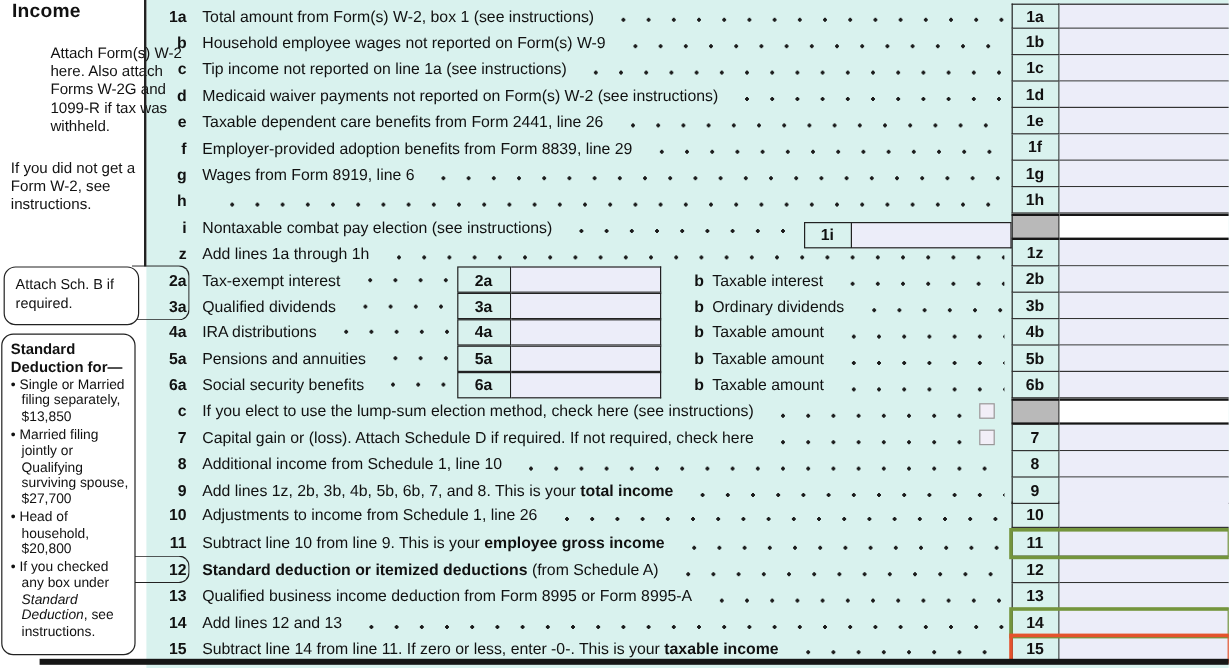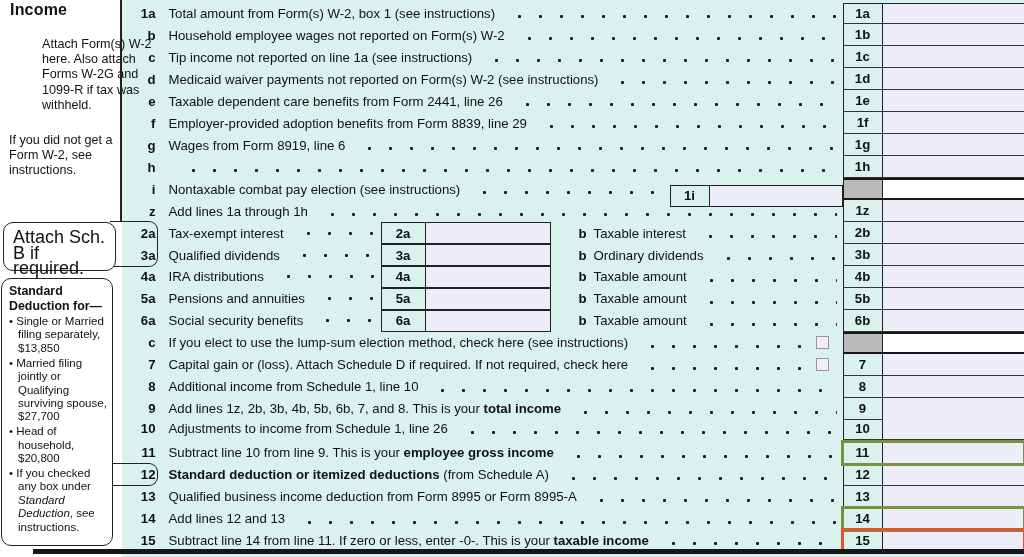--- a/index.html
+++ b/index.html
@@ -7,21 +7,21 @@
     width:1024px;height:557px;position:relative;overflow:hidden;
     font-family:"Liberation Sans","DejaVu Sans",sans-serif;
     background:#ffffff;color:#111;
   }
   
   .sidebar{position:absolute;left:0;top:0;width:121px;height:557px;background:#fff;}
   .income-title{position:absolute;left:10px;top:1px;font-size:16px;font-weight:bold;letter-spacing:.2px;}
   .attach-note{position:absolute;left:9px;top:37px;width:110px;font-size:12.6px;font-weight:normal;line-height:15.2px;margin-left:33px;}
   .now2-note{position:absolute;left:9px;top:133px;width:104px;font-size:12.6px;line-height:15.2px;}
   .schb-box{position:absolute;left:3px;top:222px;width:113px;height:49px;border:1.6px solid #222;border-radius:10px;
-    box-sizing:border-box;padding:7px 0 0 9px;font-size:18px;line-height:15.5px;background:#fff;z-index:3;}
+    box-sizing:border-box;padding:7px 0 0 9px;font-size:12px;line-height:15.5px;background:#fff;z-index:3;}
   .std-box{position:absolute;left:1px;top:278px;width:112px;height:268px;border:1.6px solid #222;border-radius:10px;
     box-sizing:border-box;padding:5px 2px 0 7px;background:#fff;z-index:3;}
   .std-title{font-size:12.4px;font-weight:bold;line-height:14.5px;margin-bottom:2px;}
   .std-bullets{font-size:11.5px;line-height:13.4px;}
   .std-bullets .bullet{padding-left:9px;text-indent:-9px;margin-top:1.5px;}
   
   .vrule{position:absolute;left:120px;top:0;width:1.6px;height:222px;background:#222;}
   .bracket{position:absolute;border:1.6px solid #222;border-left:none;box-sizing:border-box;
     border-top-right-radius:9px;border-bottom-right-radius:9px;background:transparent;z-index:2;}
   .br-schb{left:110px;top:221px;width:48px;height:46px;}
@@ -66,21 +66,21 @@
 <div class="form-main" id="form-rows">
     <div class="frow first" style="top: 2.5px; height: 21.96px;">
       <div class="lnum">1a</div>
       <div class="ltext">Total amount from Form(s) W-2, box 1 (see instructions)</div>
       <div class="leader"></div>
       <div class="rnum">1a</div>
       <div class="ramount"></div>
     </div>
     <div class="frow" style="top: 24.46px; height: 21.96px;">
       <div class="lnum">b</div>
-      <div class="ltext">Household employee wages not reported on Form(s) W-2</div>
+      <div class="ltext">Household employee wages not reported on Form(s) W-9</div>
       <div class="leader"></div>
       <div class="rnum">1b</div>
       <div class="ramount"></div>
     </div>
     <div class="frow" style="top: 46.42px; height: 21.96px;">
       <div class="lnum">c</div>
       <div class="ltext">Tip income not reported on line 1a (see instructions)</div>
       <div class="leader"></div>
       <div class="rnum">1c</div>
       <div class="ramount"></div>

